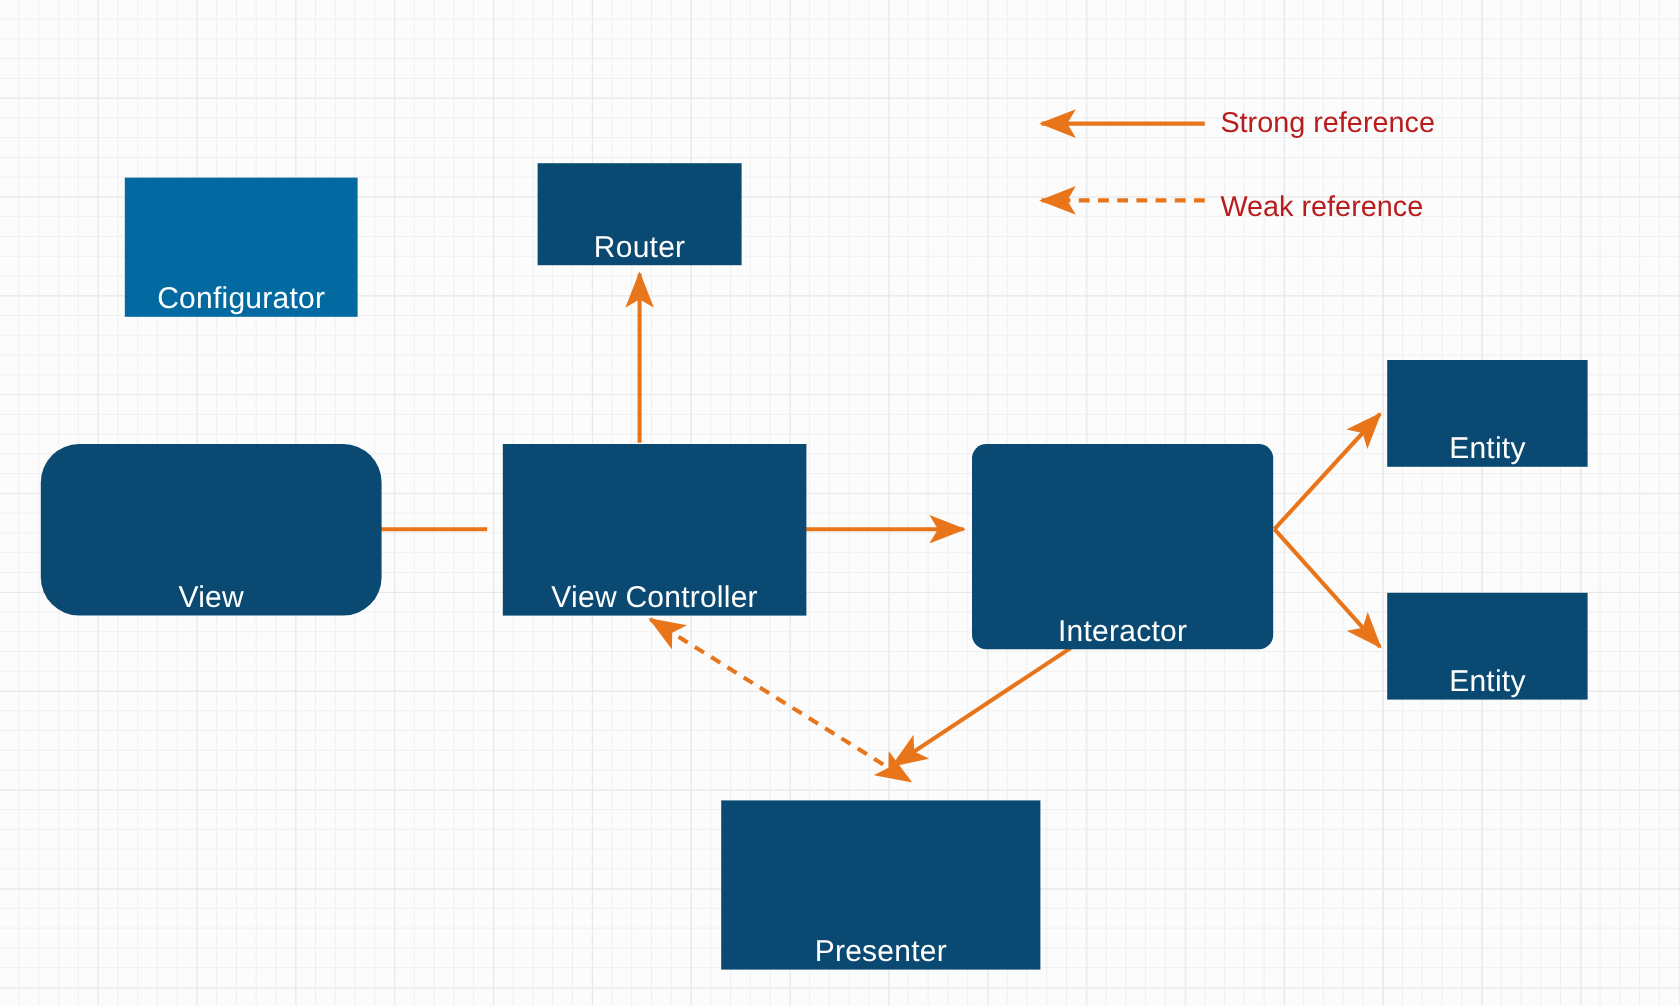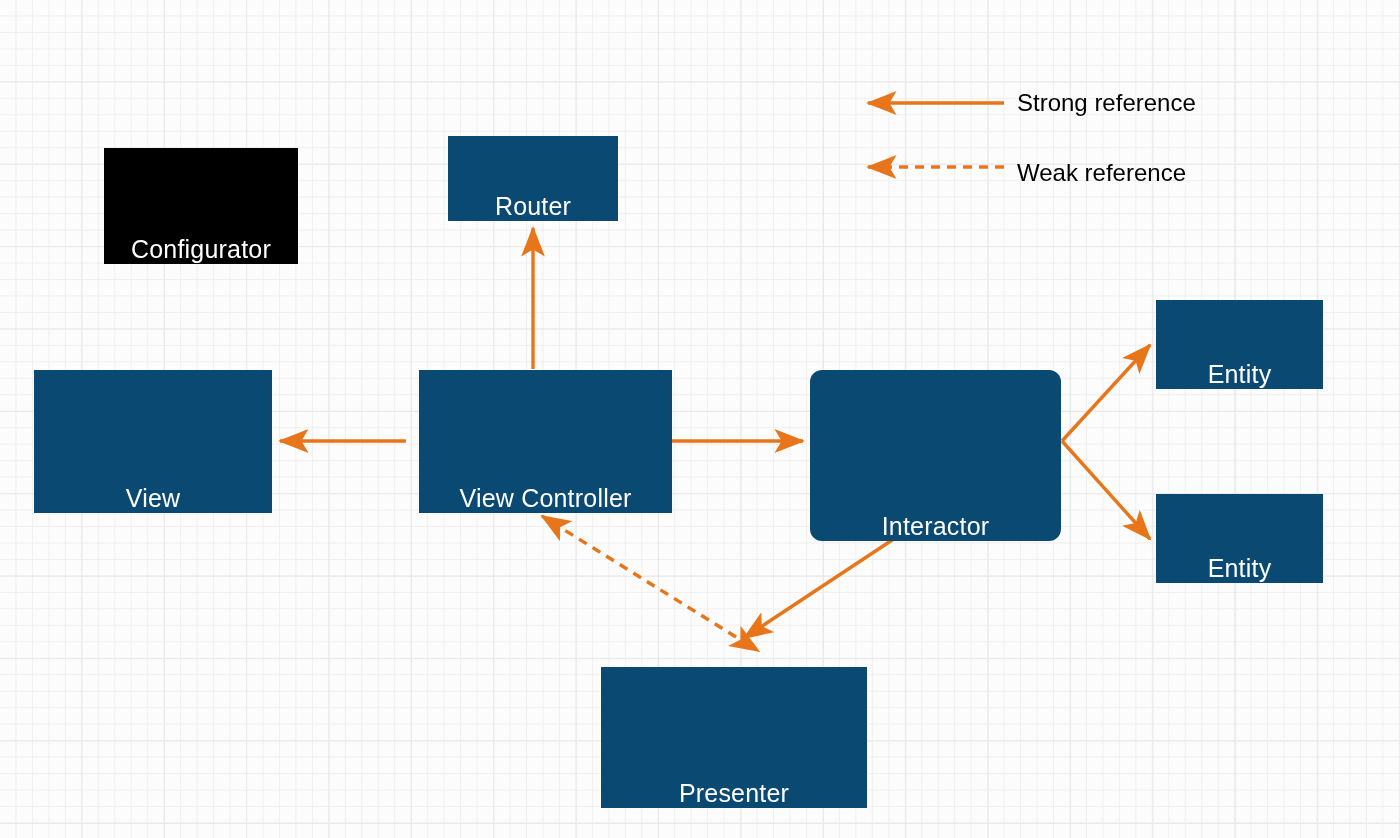--- a/index.html
+++ b/index.html
@@ -53,30 +53,30 @@
     justify-content: center;
     color: #ffffff;
     font-size: 25px;
     font-weight: 400;
     letter-spacing: 0.2px;
     text-align: center;
     line-height: 1.2;
     user-select: none;
   }
   .node.blue   { background: #0a4a72; }
-  .node.maroon { background: #000000; }
+  .node.maroon { background: #0369a1; }
 
   
   .legend-row {
     position: absolute;
     display: flex;
     align-items: center;
   }
   .legend-label {
-    color: #000000;
+    color: #b91c1c;
     font-size: 24px;
     font-weight: 400;
     white-space: nowrap;
     user-select: none;
   }
 </style>
 </head>
 <body>
 
 <div id="canvas"></div>
@@ -111,21 +111,21 @@
 </svg>
 
 <div class="node maroon" style="left:104px; top:148px; width:194px; height:116px;">
   <span>Configurator</span>
 </div>
 
 <div class="node blue" style="left:448px; top:136px; width:170px; height:85px;">
   <span>Router</span>
 </div>
 
-<div class="node blue" style="left:34px; top:370px; width:238px; height:143px;">
+<div class="node blue" style="left:34px; top:370px; width:284px; height:143px;border-radius:32px;">
   <span>View</span>
 </div>
 
 <div class="node blue" style="left:419px; top:370px; width:253px; height:143px;">
   <span>View Controller</span>
 </div>
 
 <div class="node blue" style="left:810px; top:370px; width:251px; height:171px;border-radius:12px;">
   <span>Interactor</span>
 </div>

